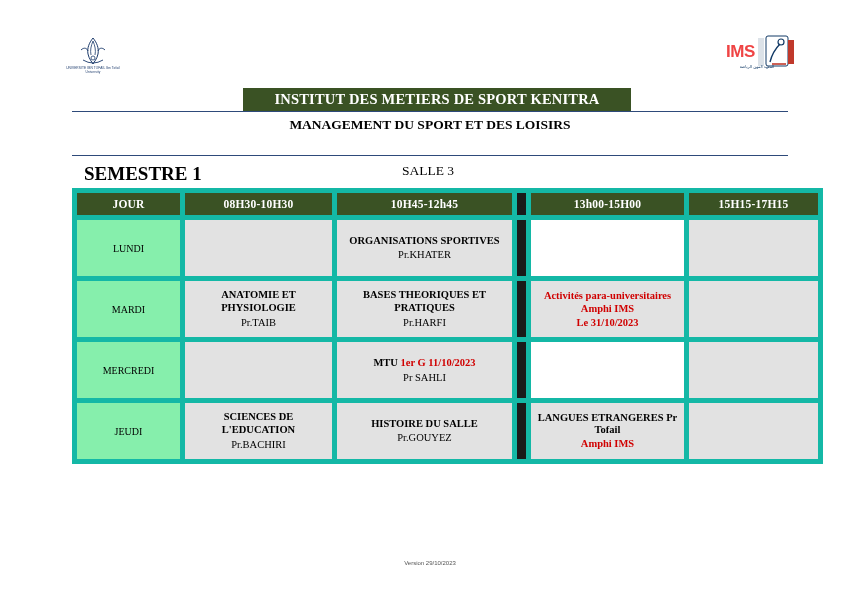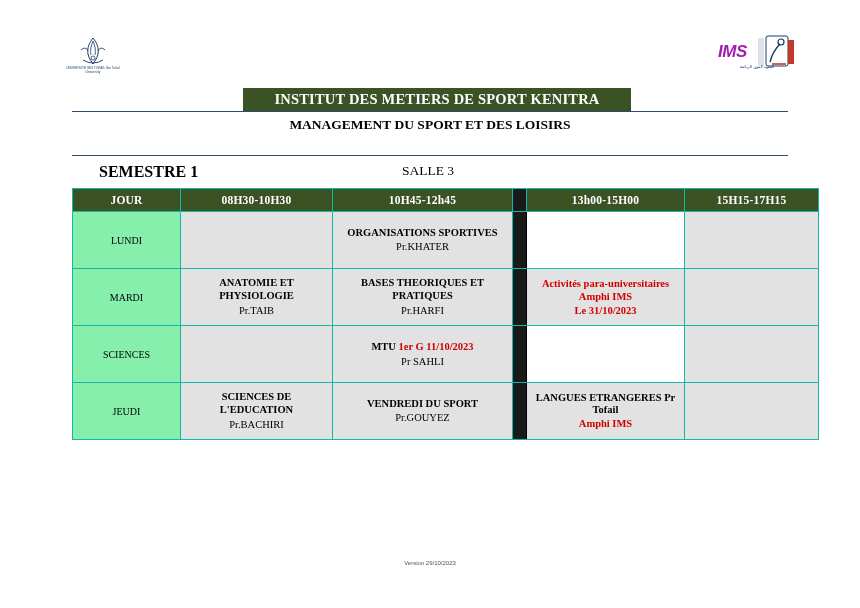--- a/index.html
+++ b/index.html
@@ -47,28 +47,27 @@
 
   .logo-right {
     position: absolute;
     right: 60px;
     top: 34px;
     width: 86px;
     height: 46px;
   }
   .logo-right .ims-text {
     position: absolute;
-    left: 4px;
+    left: 12px;
     top: 8px;
     font-family: "Liberation Sans", sans-serif;
     font-weight: bold;
     font-size: 17px;
-    color: #a21caf;
+    color: #ef4444;
     letter-spacing: -0.5px;
-    font-style: italic;
   }
   .logo-right .ims-sub {
     position: absolute;
     left: 0;
     top: 30px;
     font-family: "Liberation Sans", sans-serif;
     font-size: 4px;
     color: #123a66;
     letter-spacing: 0.2px;
     width: 86px;
@@ -123,43 +122,42 @@
     left: 72px;
     top: 163px;
     width: 716px;
     height: 20px;
   }
   .meta-row .semester {
     position: absolute;
     left: 12px;
     top: 0;
     font-weight: bold;
-    font-size: 16px;
-    margin-left: 15px;
+    font-size: 19px;
   }
   .meta-row .salle {
     position: absolute;
     left: 330px;
     top: 0;
     font-weight: normal;
     font-size: 13.5px;
   }
 
   
   .timetable {
     position: absolute;
     left: 72px;
     top: 188px;
     width: 746px;
     border-collapse: collapse;
     table-layout: fixed;
   }
   .timetable th,
   .timetable td {
-    border: 1px solid #14b8a6;
+    border: 5px solid #14b8a6;
     vertical-align: middle;
     text-align: center;
     padding: 0;
   }
   .timetable thead th {
     background: #3a5224;
     color: #ffffff;
     font-weight: bold;
     font-size: 11.5px;
     height: 22px;
@@ -356,21 +354,21 @@
         </td>
         <td class="slot">
           <div class="cell-inner">
             <div class="course"></div>
             <div class="teacher"></div>
           </div>
         </td>
       </tr>
 
       <tr>
-        <td class="day">SCIENCES</td>
+        <td class="day">MERCREDI</td>
         <td class="slot">
           <div class="cell-inner">
             <div class="course"></div>
             <div class="teacher"></div>
           </div>
         </td>
         <td class="slot">
           <div class="cell-inner">
             <div class="mtu-line">
               <span>MTU</span>
@@ -398,21 +396,21 @@
       <tr>
         <td class="day">JEUDI</td>
         <td class="slot">
           <div class="cell-inner">
             <div class="course">SCIENCES DE L'EDUCATION</div>
             <div class="teacher">Pr.BACHIRI</div>
           </div>
         </td>
         <td class="slot">
           <div class="cell-inner">
-            <div class="course">VENDREDI DU SPORT</div>
+            <div class="course">HISTOIRE DU SALLE</div>
             <div class="teacher">Pr.GOUYEZ</div>
           </div>
         </td>
         <td class="sep-col"></td>
         <td class="slot">
           <div class="cell-inner">
             <div class="course">LANGUES ETRANGERES  Pr Tofail</div>
             <div class="red">Amphi IMS</div>
           </div>
         </td>

